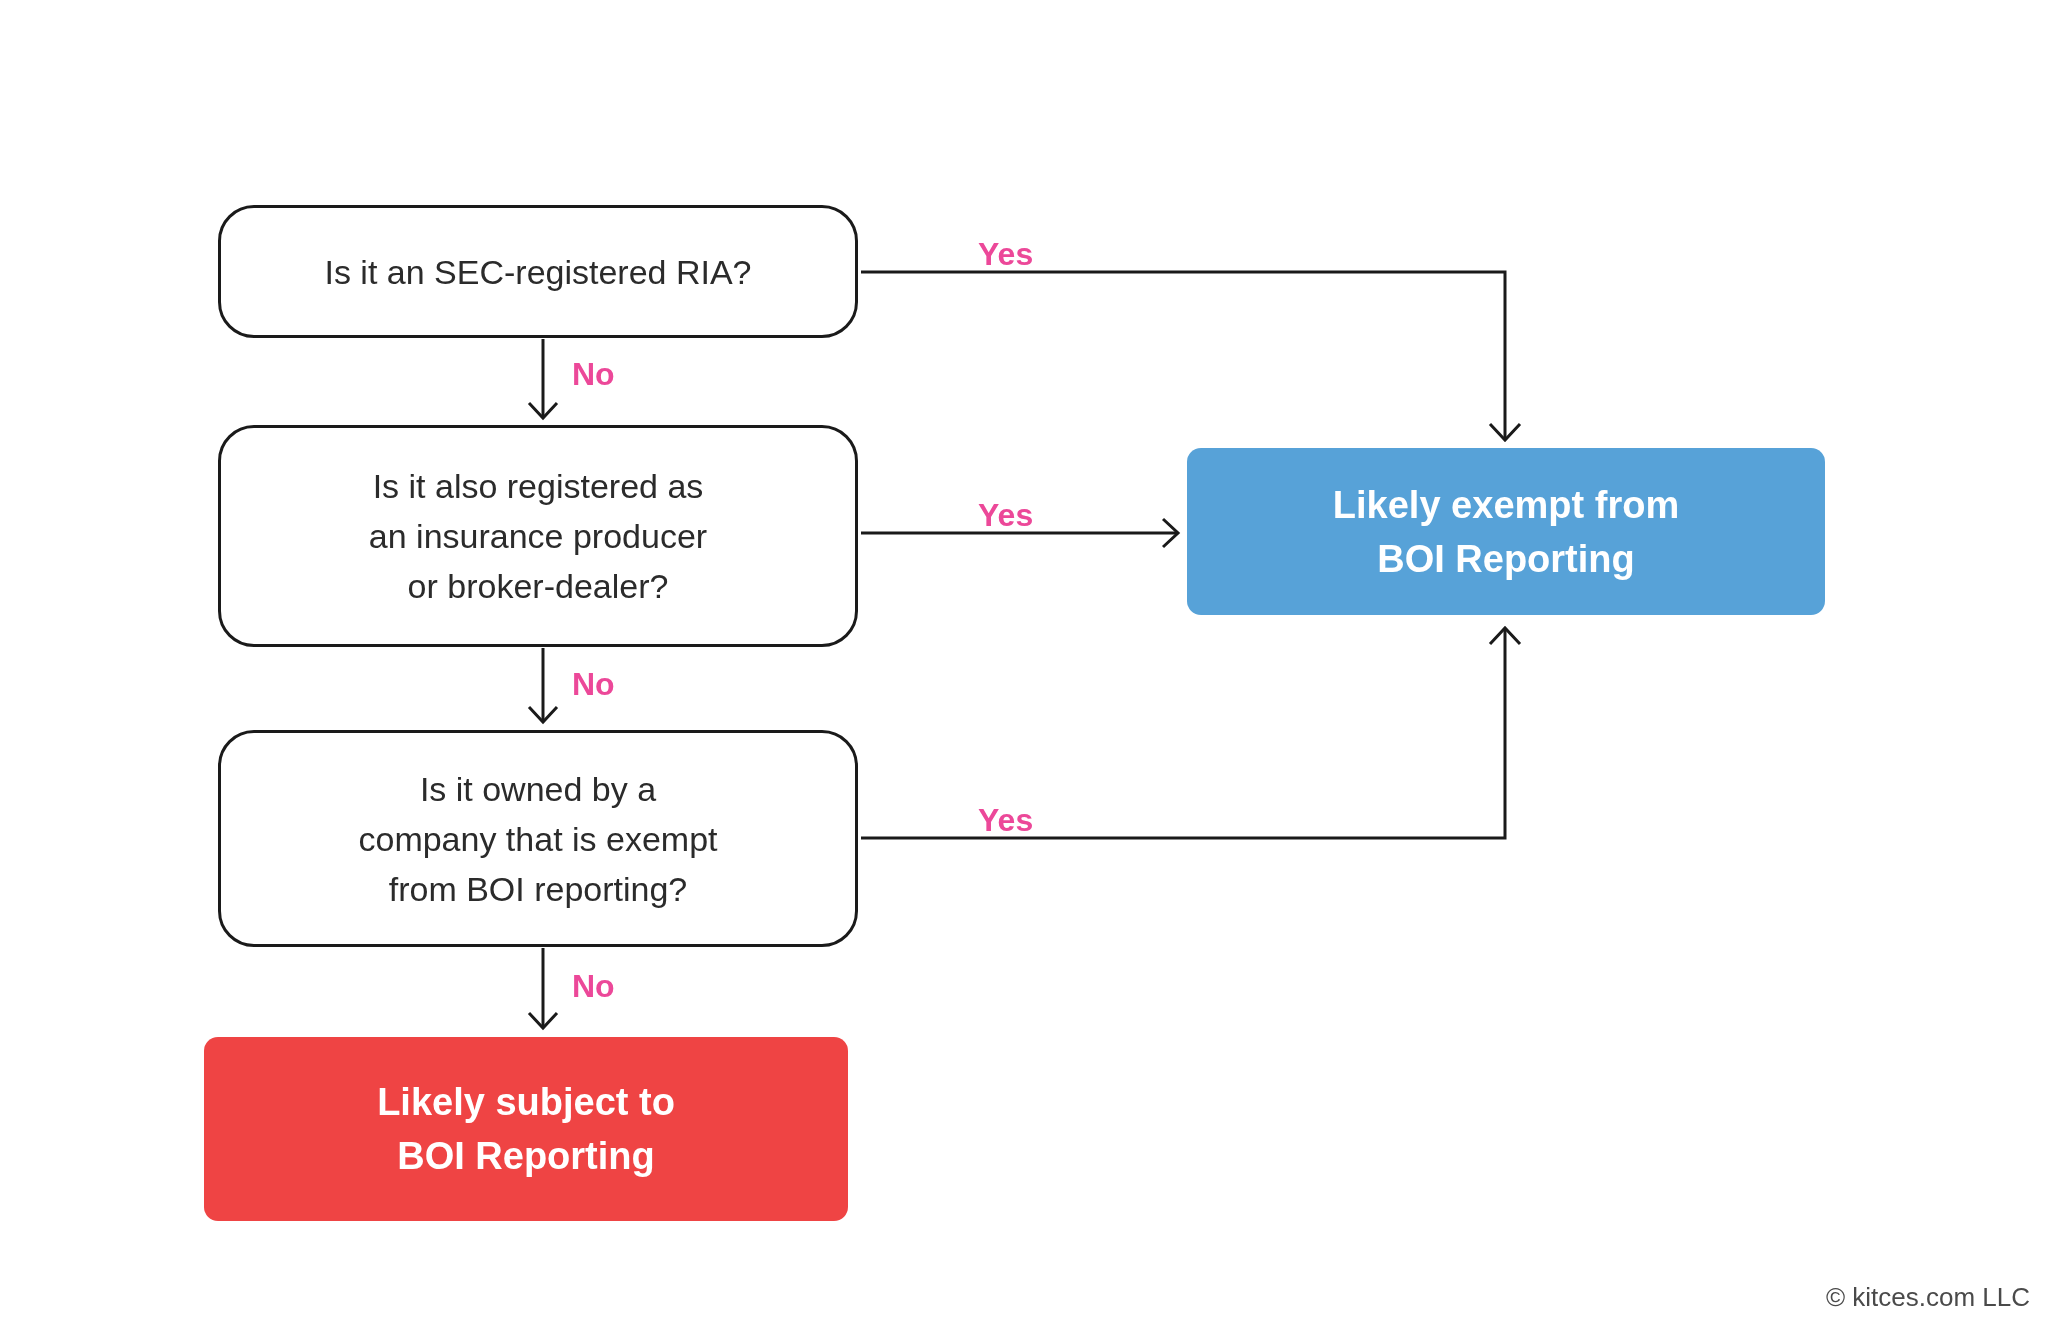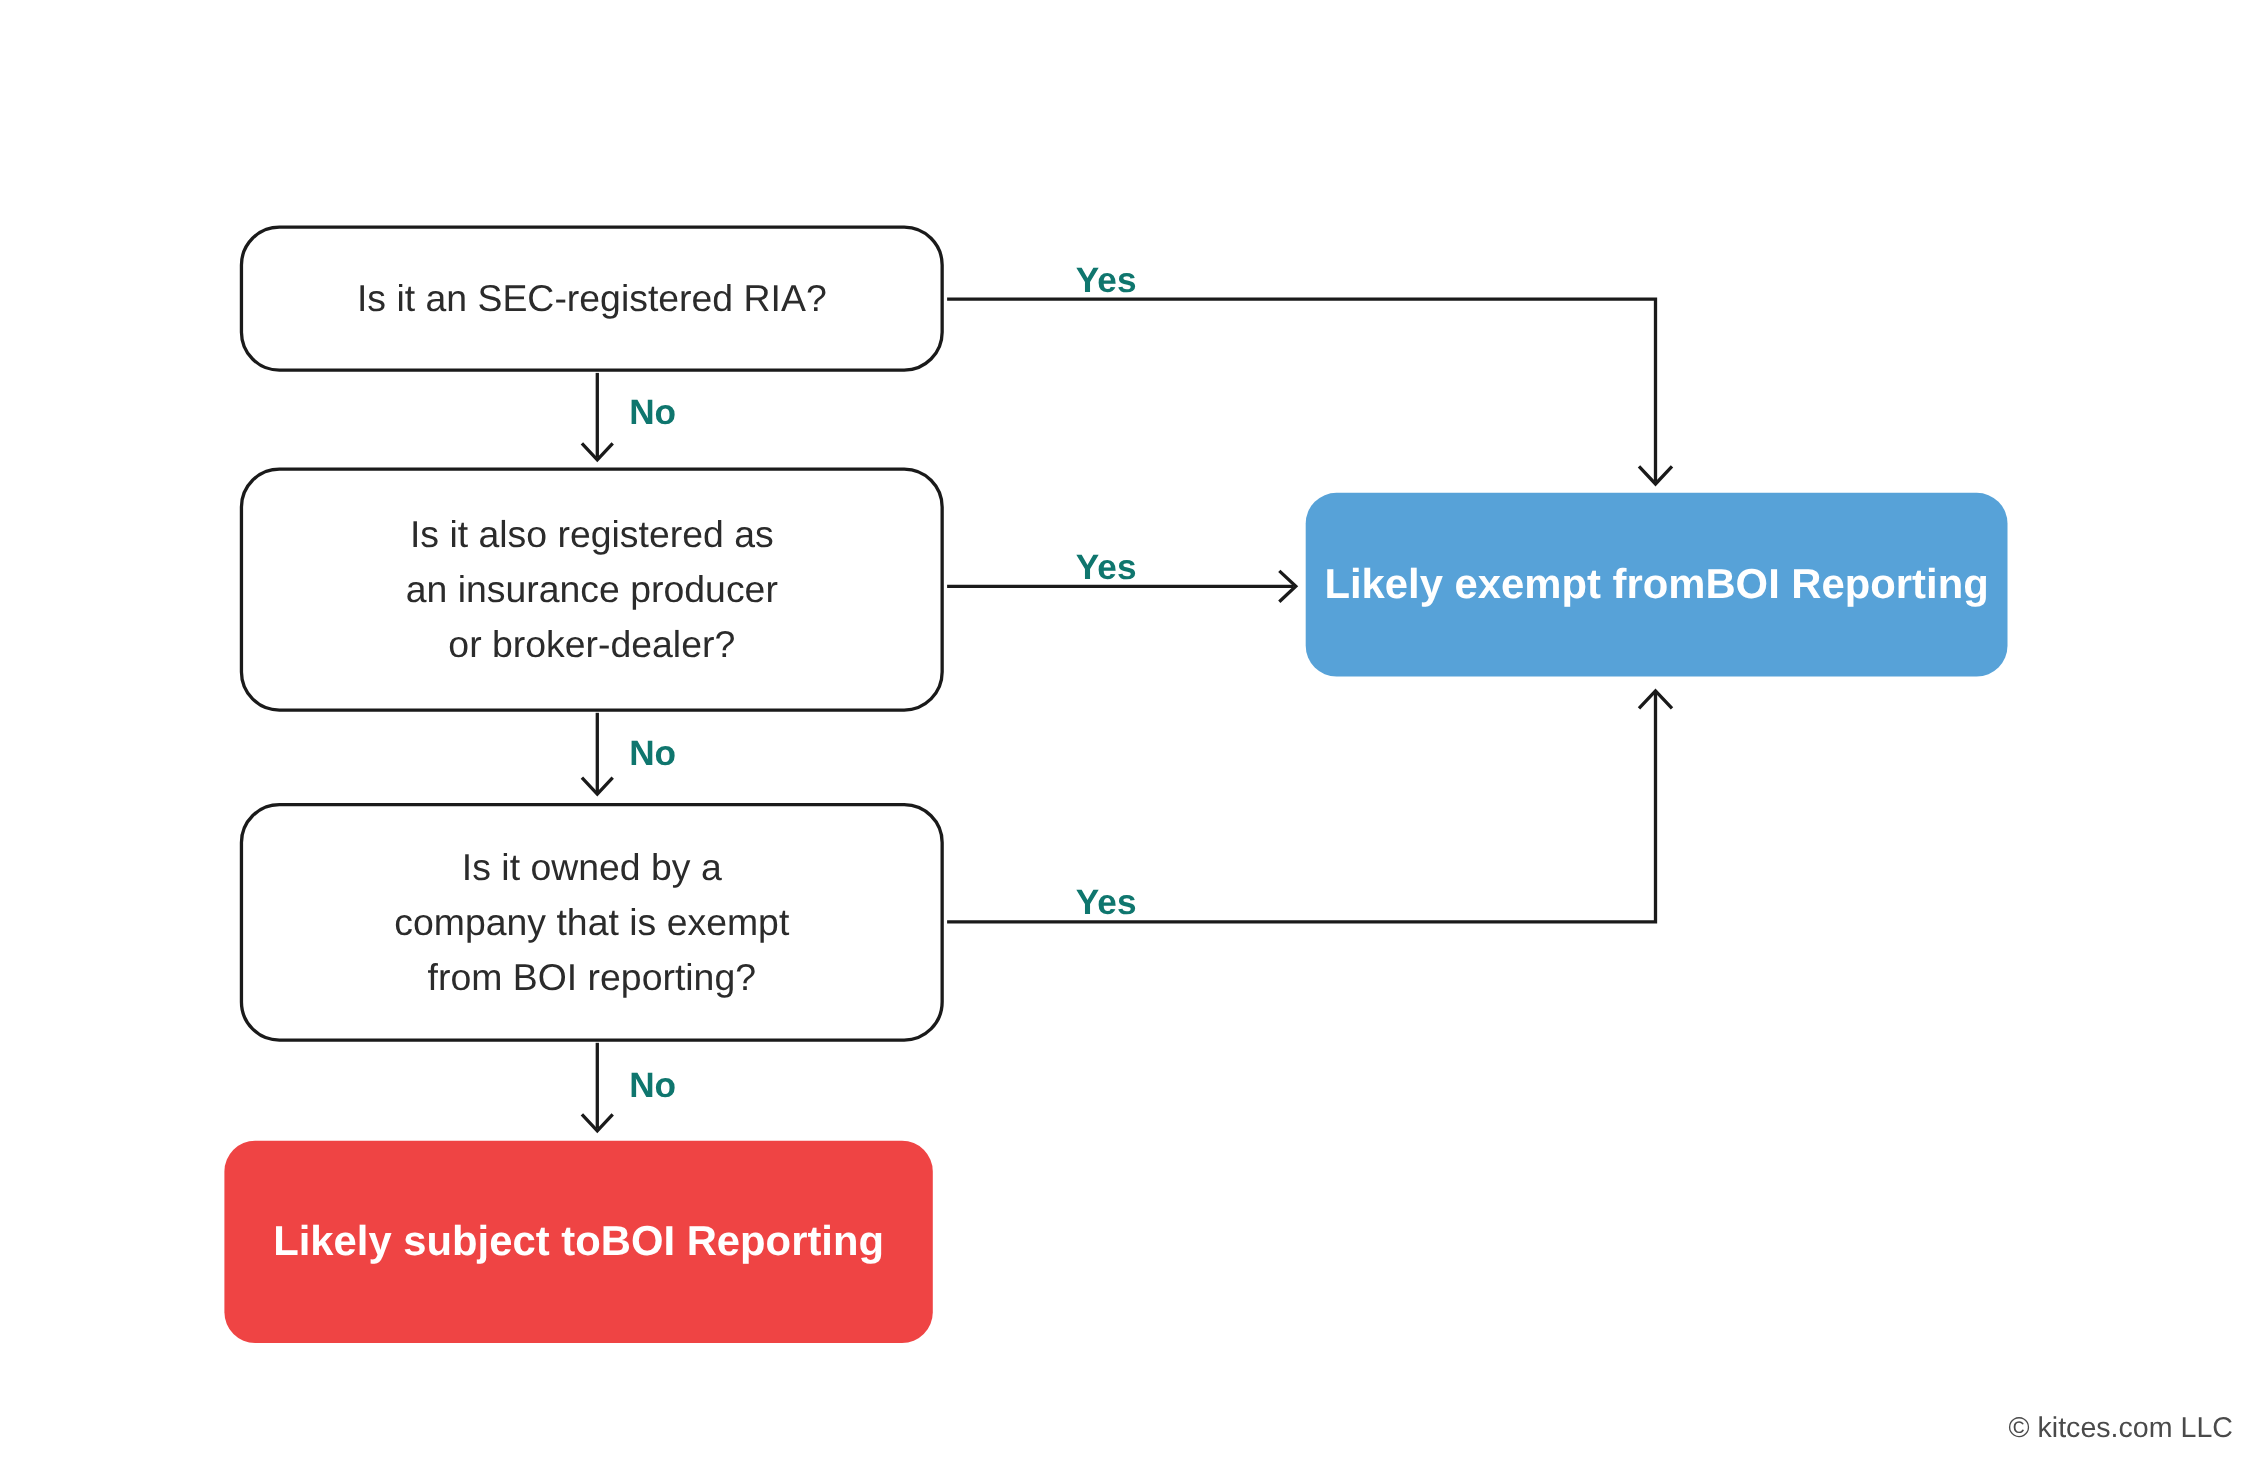--- a/index.html
+++ b/index.html
@@ -49,38 +49,39 @@
     font-size: 34px;
     line-height: 50px;
     font-weight: 400;
   }
   .qbox-1 { left: 218px; top: 205px; width: 640px; height: 133px; }
   .qbox-2 { left: 218px; top: 425px; width: 640px; height: 222px; }
   .qbox-3 { left: 218px; top: 730px; width: 640px; height: 217px; }
   .result {
     position: absolute;
     box-sizing: border-box;
-    border-radius: 28px;
+    border-radius: 14px;
     display: flex;
+    flex-direction: column;
     align-items: center;
     justify-content: center;
     text-align: center;
     color: #ffffff;
     font-size: 38px;
     line-height: 54px;
     font-weight: 700;
   }
   .result-exempt  { left: 1187px; top: 448px;  width: 638px; height: 167px; background: #57a2d8; }
   .result-subject { left: 204px;  top: 1037px; width: 644px; height: 184px; background: #ef4444; }
   .edge-label {
     position: absolute;
     font-size: 32px;
     line-height: 32px;
     font-weight: 700;
-    color: #0f766e;
+    color: #ec4899;
     white-space: nowrap;
   }
   .lbl-yes-1 { left: 978px; top: 238px; }
   .lbl-no-1  { left: 572px; top: 358px; }
   .lbl-yes-2 { left: 978px; top: 499px; }
   .lbl-no-2  { left: 572px; top: 668px; }
   .lbl-yes-3 { left: 978px; top: 804px; }
   .lbl-no-3  { left: 572px; top: 970px; }
   .copyright {
     position: absolute;

